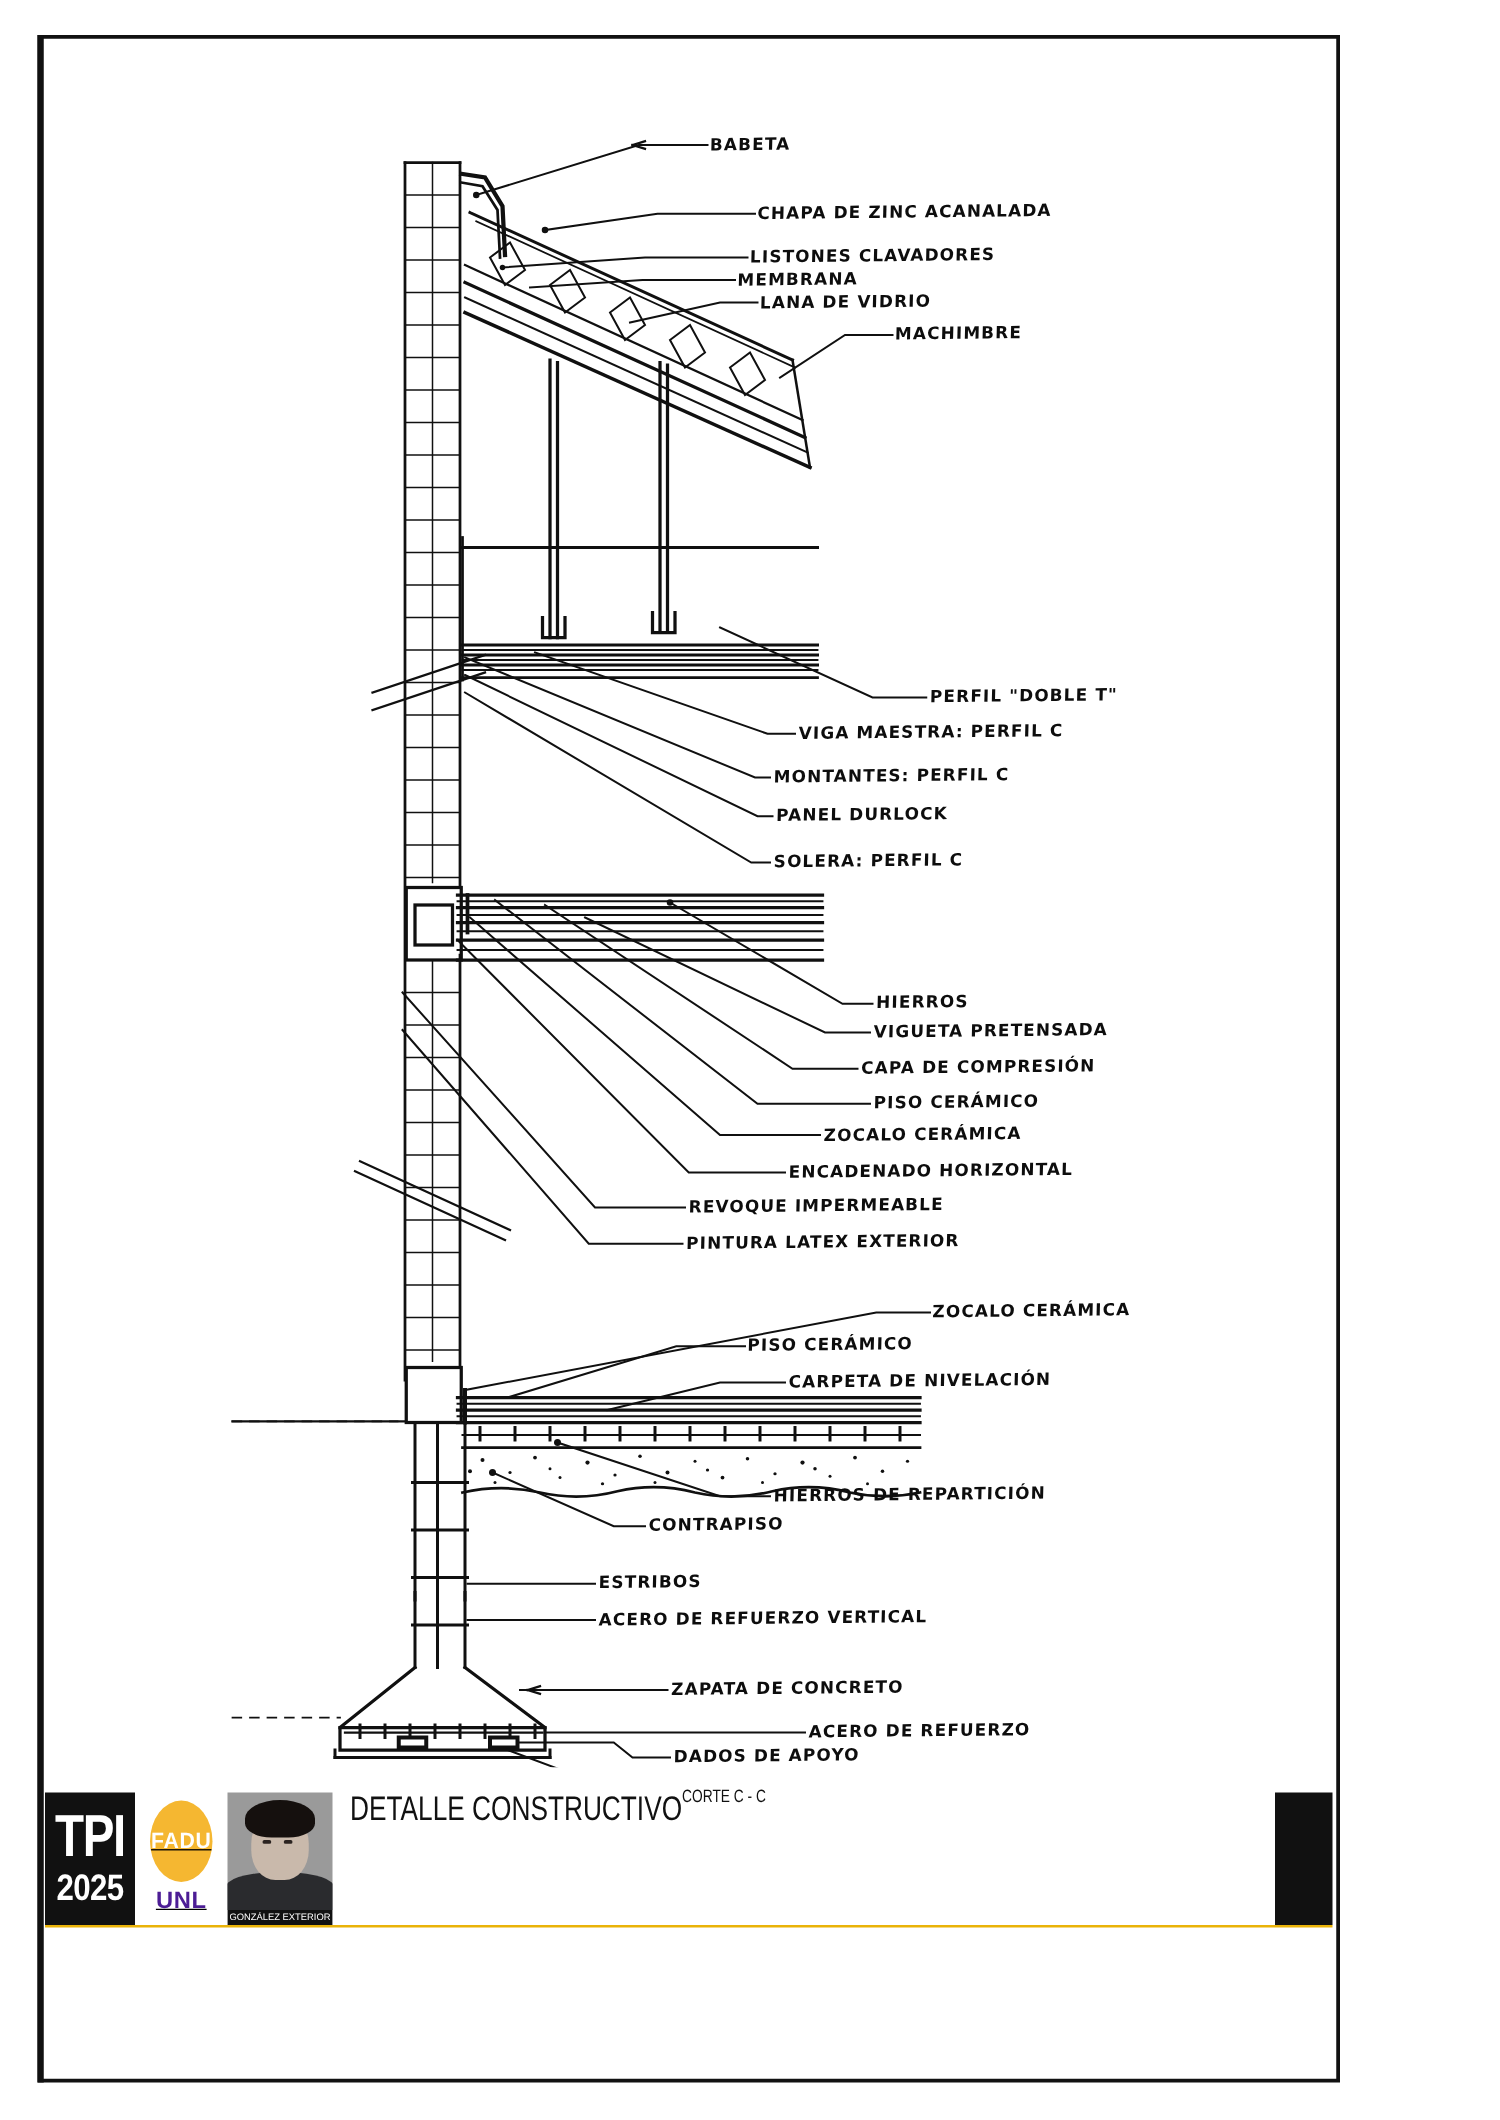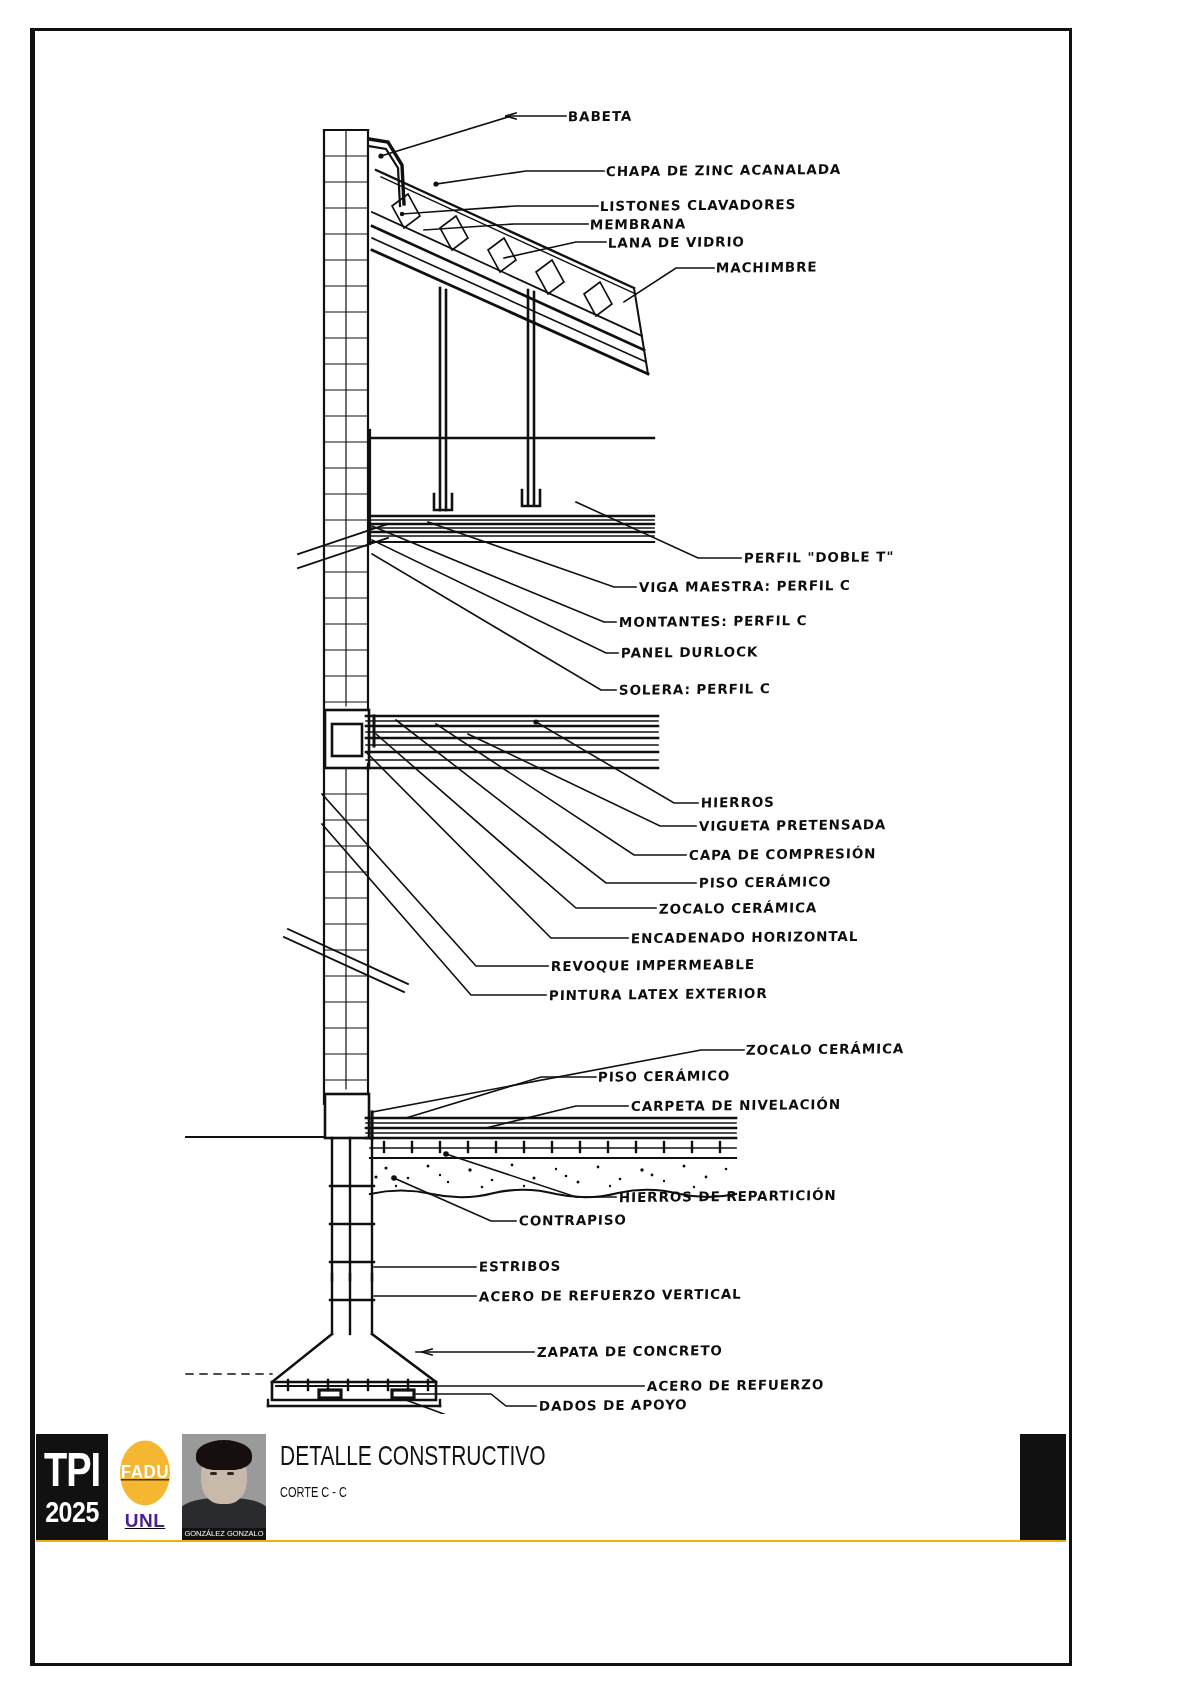--- a/index.html
+++ b/index.html
@@ -141,21 +141,21 @@
     position:absolute; left:0; bottom:0; width:100%;
     background:#111; color:#fff;
     font-size:7.5px; text-align:center; letter-spacing:0px;
     padding:1px 0 2px 0;
     white-space:nowrap;
     font-family:"Liberation Sans", sans-serif;
   }
   #tb-detail {
     flex:1 1 auto;
     padding:10px 0 0 14px;
-    display:flex; flex-direction:column;
+    display:flex; flex-direction:row;
     border-left:0;
   }
   #tb-detail .d-title {
     font-size:21px; color:#111;
     transform:scaleY(1.3); transform-origin:left center;
     white-space:nowrap;
     margin-bottom:18px;
   }
   #tb-detail .d-sub {
     font-size:11px; color:#111;
@@ -594,21 +594,21 @@
       <div class="unl">UNL</div>
     </div>
 
 
     <div id="tb-photo">
       <div class="shoulders"></div>
       <div class="head"></div>
       <div class="hair"></div>
       <div class="eyeL"></div>
       <div class="eyeR"></div>
-      <div class="caption">GONZÁLEZ GONZALO</div>
+      <div class="caption">GONZÁLEZ EXTERIOR</div>
     </div>
 
     <div id="tb-detail">
       <div class="d-title">DETALLE CONSTRUCTIVO</div>
       <div class="d-sub">CORTE C - C</div>
     </div>
 
     <div id="tb-rightblack"></div>
   </div>
 

